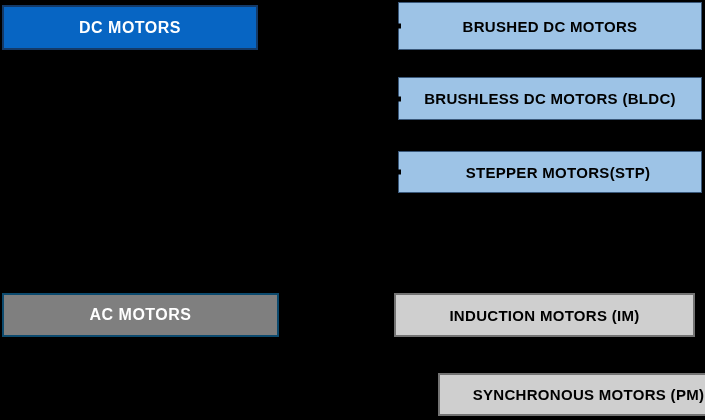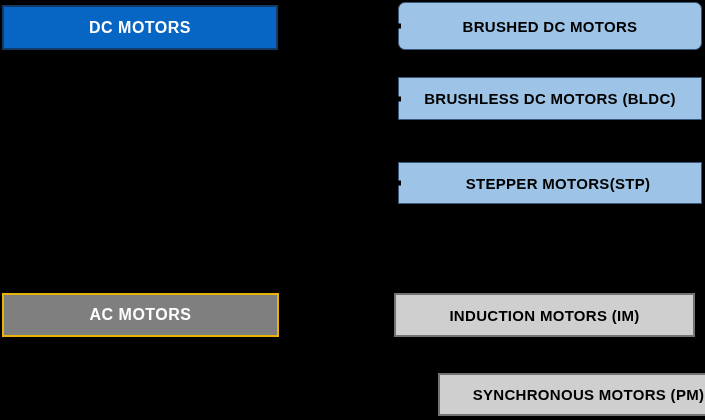--- a/index.html
+++ b/index.html
@@ -14,29 +14,29 @@
     position:absolute;
     display:flex;align-items:center;justify-content:center;
     box-sizing:border-box;
     font-weight:bold;
     text-align:center;
     white-space:nowrap;
   }
   .parent{font-size:16px;letter-spacing:.5px;color:#FFFFFF;}
   .child{font-size:15px;letter-spacing:.3px;color:#000000;}
 
-  .box-dc{left:2px;top:5px;width:276px;height:45px;background:#0765C3;border:2px solid #143A68;}
-  .box-ac{left:2px;top:293px;width:277px;height:44px;background:#7F7F7F;border:2px solid #eab308;}
+  .box-dc{left:2px;top:5px;width:256px;height:45px;background:#0765C3;border:2px solid #143A68;}
+  .box-ac{left:2px;top:293px;width:277px;height:44px;background:#7F7F7F;border:2px solid #0c4a6e;}
 
   .child-blue{background:#9DC3E6;border:1.5px solid #3A587A;}
   .child-gray{background:#CFCFCF;border:2px solid #737373;}
 
-  .box-brushed{left:398px;top:2px;width:304px;height:48px;border-radius:7px;}
+  .box-brushed{left:398px;top:2px;width:304px;height:48px;}
   .box-brushless{left:398px;top:77px;width:304px;height:43px;justify-content:center;}
-  .box-stepper{left:398px;top:162px;width:304px;height:42px;padding-left:16px;}
+  .box-stepper{left:398px;top:151px;width:304px;height:42px;padding-left:16px;}
   .box-induction{left:394px;top:293px;width:301px;height:44px;}
   .box-synchronous{left:394px;top:373px;width:301px;height:43px;margin-left:44px;}
 
   
   .tipped::before{
     content:"";
     position:absolute;
     left:-2px;top:50%;
     transform:translateY(-50%);
     width:4px;height:5px;

